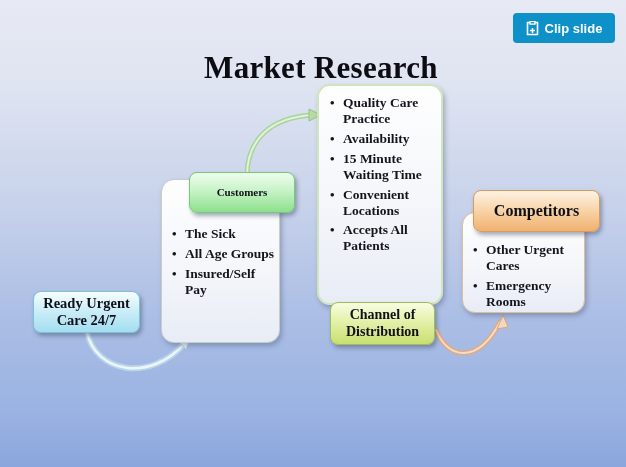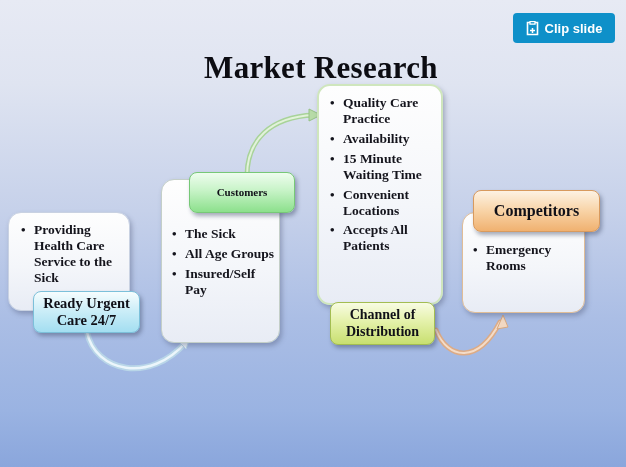--- a/index.html
+++ b/index.html
@@ -82,25 +82,20 @@
     <span style="display:flex;">
       <svg width="13" height="15" viewBox="0 0 13 15" fill="none">
         <path d="M8.5 1.5 H11.5 V13.5 H1.5 V1.5 H4.5" stroke="#ffffff" stroke-width="1.6"></path>
         <rect x="4" y="0.5" width="5" height="2.6" fill="#0e90c9" stroke="#ffffff" stroke-width="1.3"></rect>
         <path d="M6.5 7 V12 M4 9.5 H9" stroke="#ffffff" stroke-width="1.5"></path>
       </svg>
     </span>
     <span>Clip slide</span>
   </div>
 
-  <div class="panel panel-ready">
-    <ul>
-      <li>Providing Health Care Service to the Sick</li>
-    </ul>
-  </div>
   <div class="tag tag-ready">Ready Urgent Care 24/7</div>
 
   <div class="panel panel-customers">
     <ul>
       <li>The Sick</li>
       <li>All Age Groups</li>
       <li>Insured/Self Pay</li>
     </ul>
   </div>
   <div class="tag tag-customers">Customers</div>
@@ -111,18 +106,19 @@
       <li>Availability</li>
       <li>15 Minute Waiting Time</li>
       <li>Convenient Locations</li>
       <li>Accepts All Patients</li>
     </ul>
   </div>
   <div class="tag tag-channel">Channel of Distribution</div>
 
   <div class="panel panel-competitors">
     <ul>
+      <li>Other Urgent Cares</li>
       <li>Emergency Rooms</li>
     </ul>
   </div>
   <div class="tag tag-competitors">Competitors</div>
 
 </div>
 
 </body></html>

